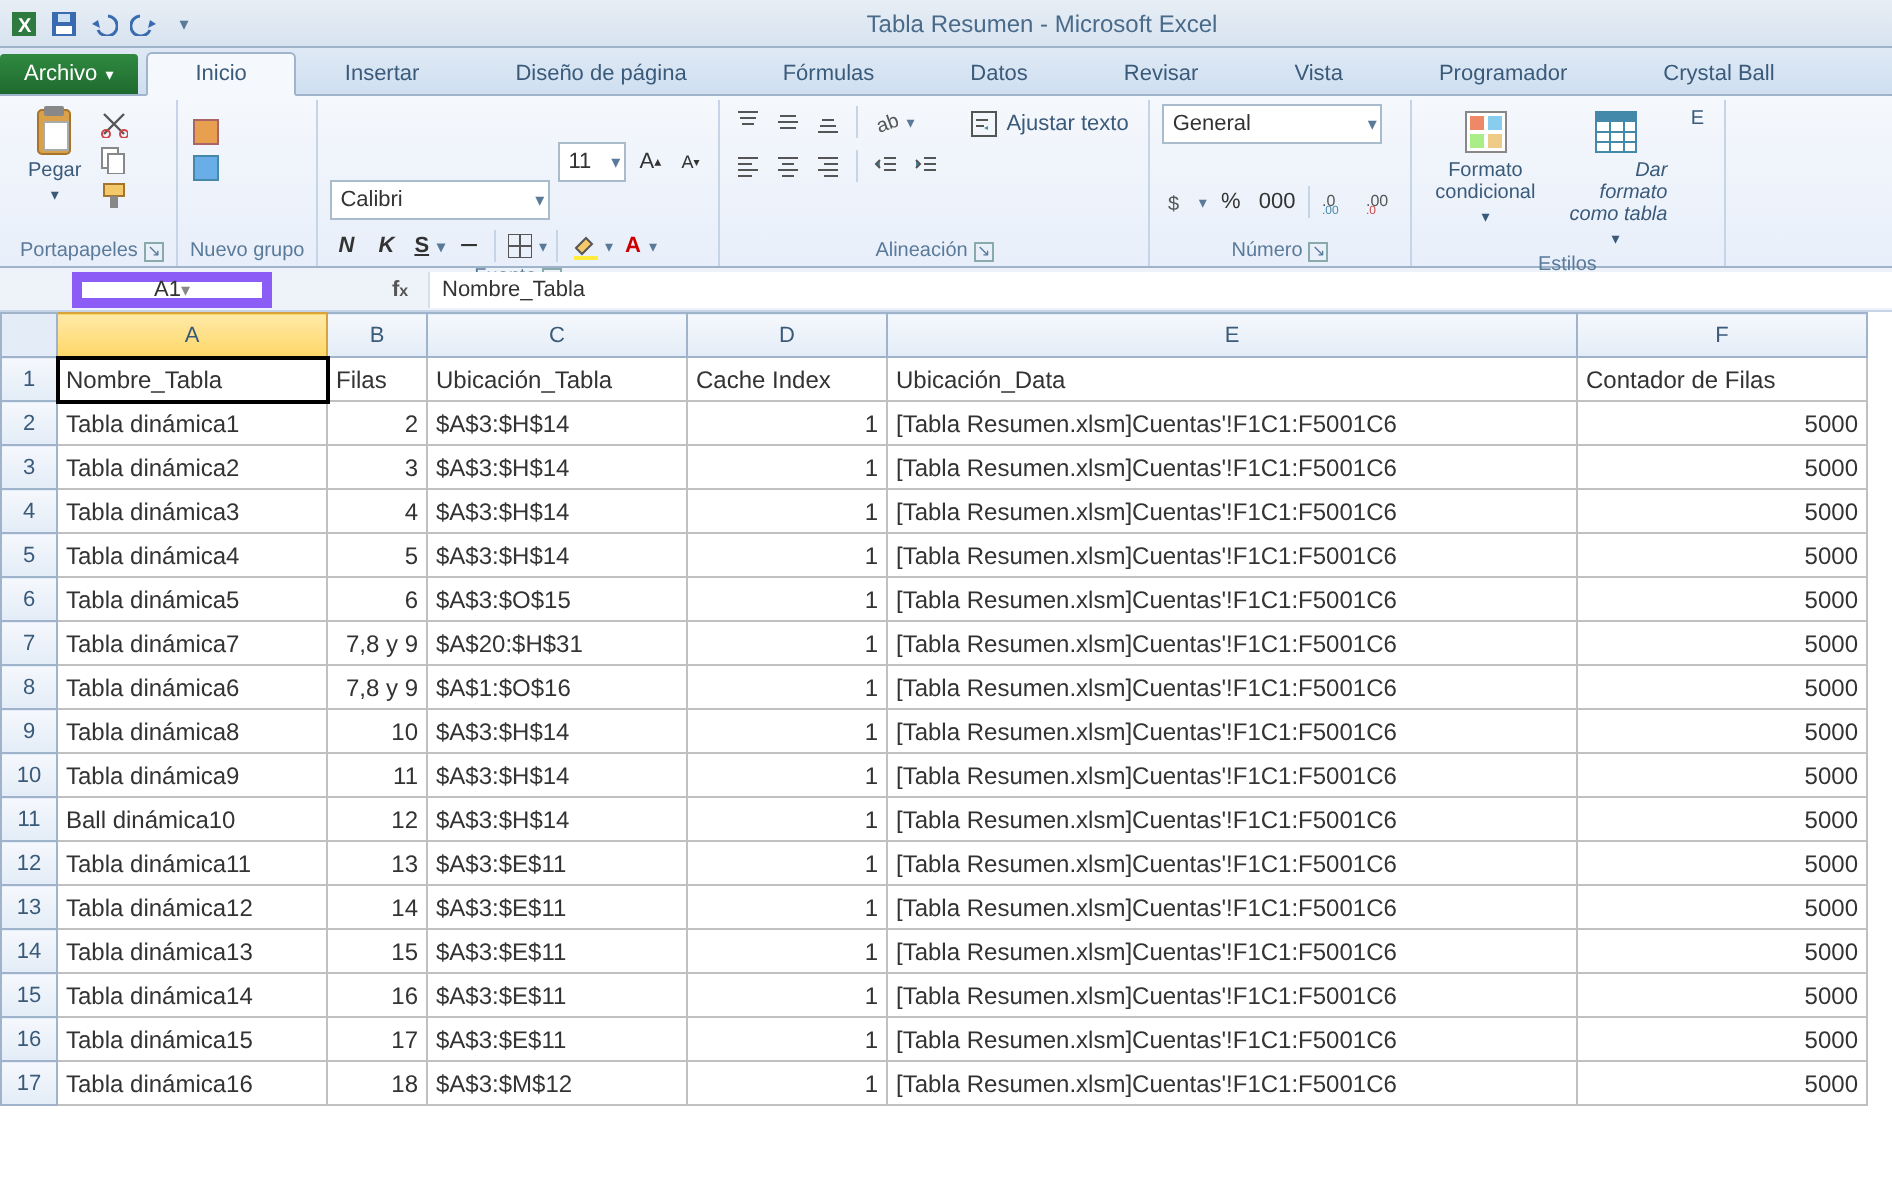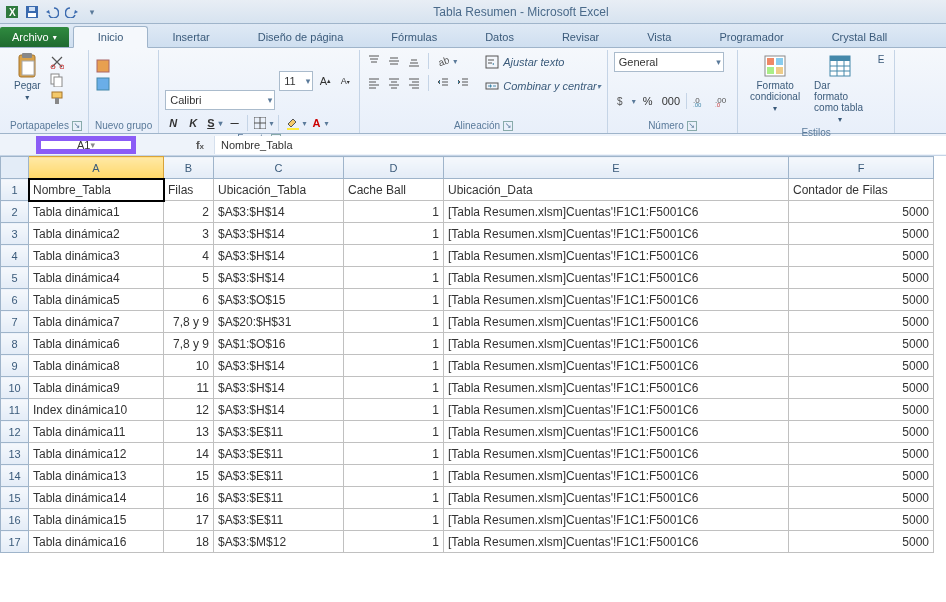--- a/index.html
+++ b/index.html
@@ -298,36 +298,28 @@
                 <g stroke="#555">
                   <line x1="5" y1="2" x2="11" y2="2"></line>
                   <line x1="5" y1="5" x2="11" y2="5"></line>
                   <line x1="5" y1="8" x2="11" y2="8"></line>
                   <path d="M1 3 L3 5 L1 7" fill="#48a"></path>
                 </g>
               </svg>
             </span>
         </div>
       </div>
-      <div style="display:flex; flex-direction:column; gap:4px; margin-left:6px;font-style:italic;">
+      <div style="display:flex; flex-direction:row; gap:4px; margin-left:6px;">
         <div class="wide-btn">
             <svg width="14" height="14">
               <rect x="1" y="1" width="12" height="12" fill="none" stroke="#555"></rect>
               <path d="M3 5 L9 5 M3 8 L7 8" stroke="#555"></path>
               <path d="M9 8 L9 10 L7 9 Z" fill="#48a"></path>
             </svg>
             <span>Ajustar texto</span>
-          </div>
-        <div class="wide-btn tdd">
-            <svg width="14" height="14">
-              <rect x="1" y="4" width="12" height="6" fill="none" stroke="#555"></rect>
-              <path d="M3 7 L6 7 M8 7 L11 7" stroke="#48a"></path>
-              <path d="M5 5 L7 7 L5 9" fill="#48a"></path>
-            </svg>
-            <span>Combinar y centrar</span>
           </div>
       </div>
     </div>
     <div class="group-label">
         <span>Alineación</span>
         <span class="dlaunch">↘</span>
       </div>
   </div>
 
   <div class="group">
@@ -381,21 +373,21 @@
         <span class="big-ico">
             <svg width="22" height="22">
               <rect x="1" y="1" width="20" height="20" fill="#fff" stroke="#48a"></rect>
               <rect x="1" y="1" width="20" height="5" fill="#48a"></rect>
               <line x1="1" y1="11" x2="21" y2="11" stroke="#48a"></line>
               <line x1="1" y1="16" x2="21" y2="16" stroke="#48a"></line>
               <line x1="8" y1="1" x2="8" y2="21" stroke="#48a"></line>
               <line x1="15" y1="1" x2="15" y2="21" stroke="#48a"></line>
             </svg>
           </span>
-        <span style="text-align:left;line-height:1.1;">Dar formato como tabla</span>
+        <span style="text-align:right;line-height:1.1;font-style:italic;">Dar formato como tabla</span>
           <span style="font-size:8px;">▾</span>
       </div>
       <div class="big-btn" style="max-width:14px;">
         <span>E</span>
       </div>
     </div>
     <div class="group-label">
         <span>Estilos</span>
       </div>
   </div>
@@ -419,21 +411,21 @@
       <div class="gc gch cC">C</div>
       <div class="gc gch cD">D</div>
       <div class="gc gch cE">E</div>
       <div class="gc gch cF">F</div>
     </div>
     <div class="gr">
       <div class="gc grh">1</div>
       <div class="gc dcell cA selcell">Nombre_Tabla</div>
       <div class="gc dcell cB">Filas</div>
       <div class="gc dcell cC">Ubicación_Tabla</div>
-      <div class="gc dcell cD">Cache Ball</div>
+      <div class="gc dcell cD">Cache Index</div>
       <div class="gc dcell cE">Ubicación_Data</div>
       <div class="gc dcell cF">Contador de Filas</div>
     </div>
     <div class="gr">
       <div class="gc grh">2</div>
       <div class="gc dcell cA">Tabla dinámica1</div>
       <div class="gc dcell cB num">2</div>
       <div class="gc dcell cC">$A$3:$H$14</div>
       <div class="gc dcell cD num">1</div>
       <div class="gc dcell cE">[Tabla Resumen.xlsm]Cuentas'!F1C1:F5001C6</div>
@@ -506,21 +498,21 @@
       <div class="gc grh">10</div>
       <div class="gc dcell cA">Tabla dinámica9</div>
       <div class="gc dcell cB num">11</div>
       <div class="gc dcell cC">$A$3:$H$14</div>
       <div class="gc dcell cD num">1</div>
       <div class="gc dcell cE">[Tabla Resumen.xlsm]Cuentas'!F1C1:F5001C6</div>
       <div class="gc dcell cF num">5000</div>
     </div>
     <div class="gr">
       <div class="gc grh">11</div>
-      <div class="gc dcell cA">Index dinámica10</div>
+      <div class="gc dcell cA">Ball dinámica10</div>
       <div class="gc dcell cB num">12</div>
       <div class="gc dcell cC">$A$3:$H$14</div>
       <div class="gc dcell cD num">1</div>
       <div class="gc dcell cE">[Tabla Resumen.xlsm]Cuentas'!F1C1:F5001C6</div>
       <div class="gc dcell cF num">5000</div>
     </div>
     <div class="gr">
       <div class="gc grh">12</div>
       <div class="gc dcell cA">Tabla dinámica11</div>
       <div class="gc dcell cB num">13</div>

